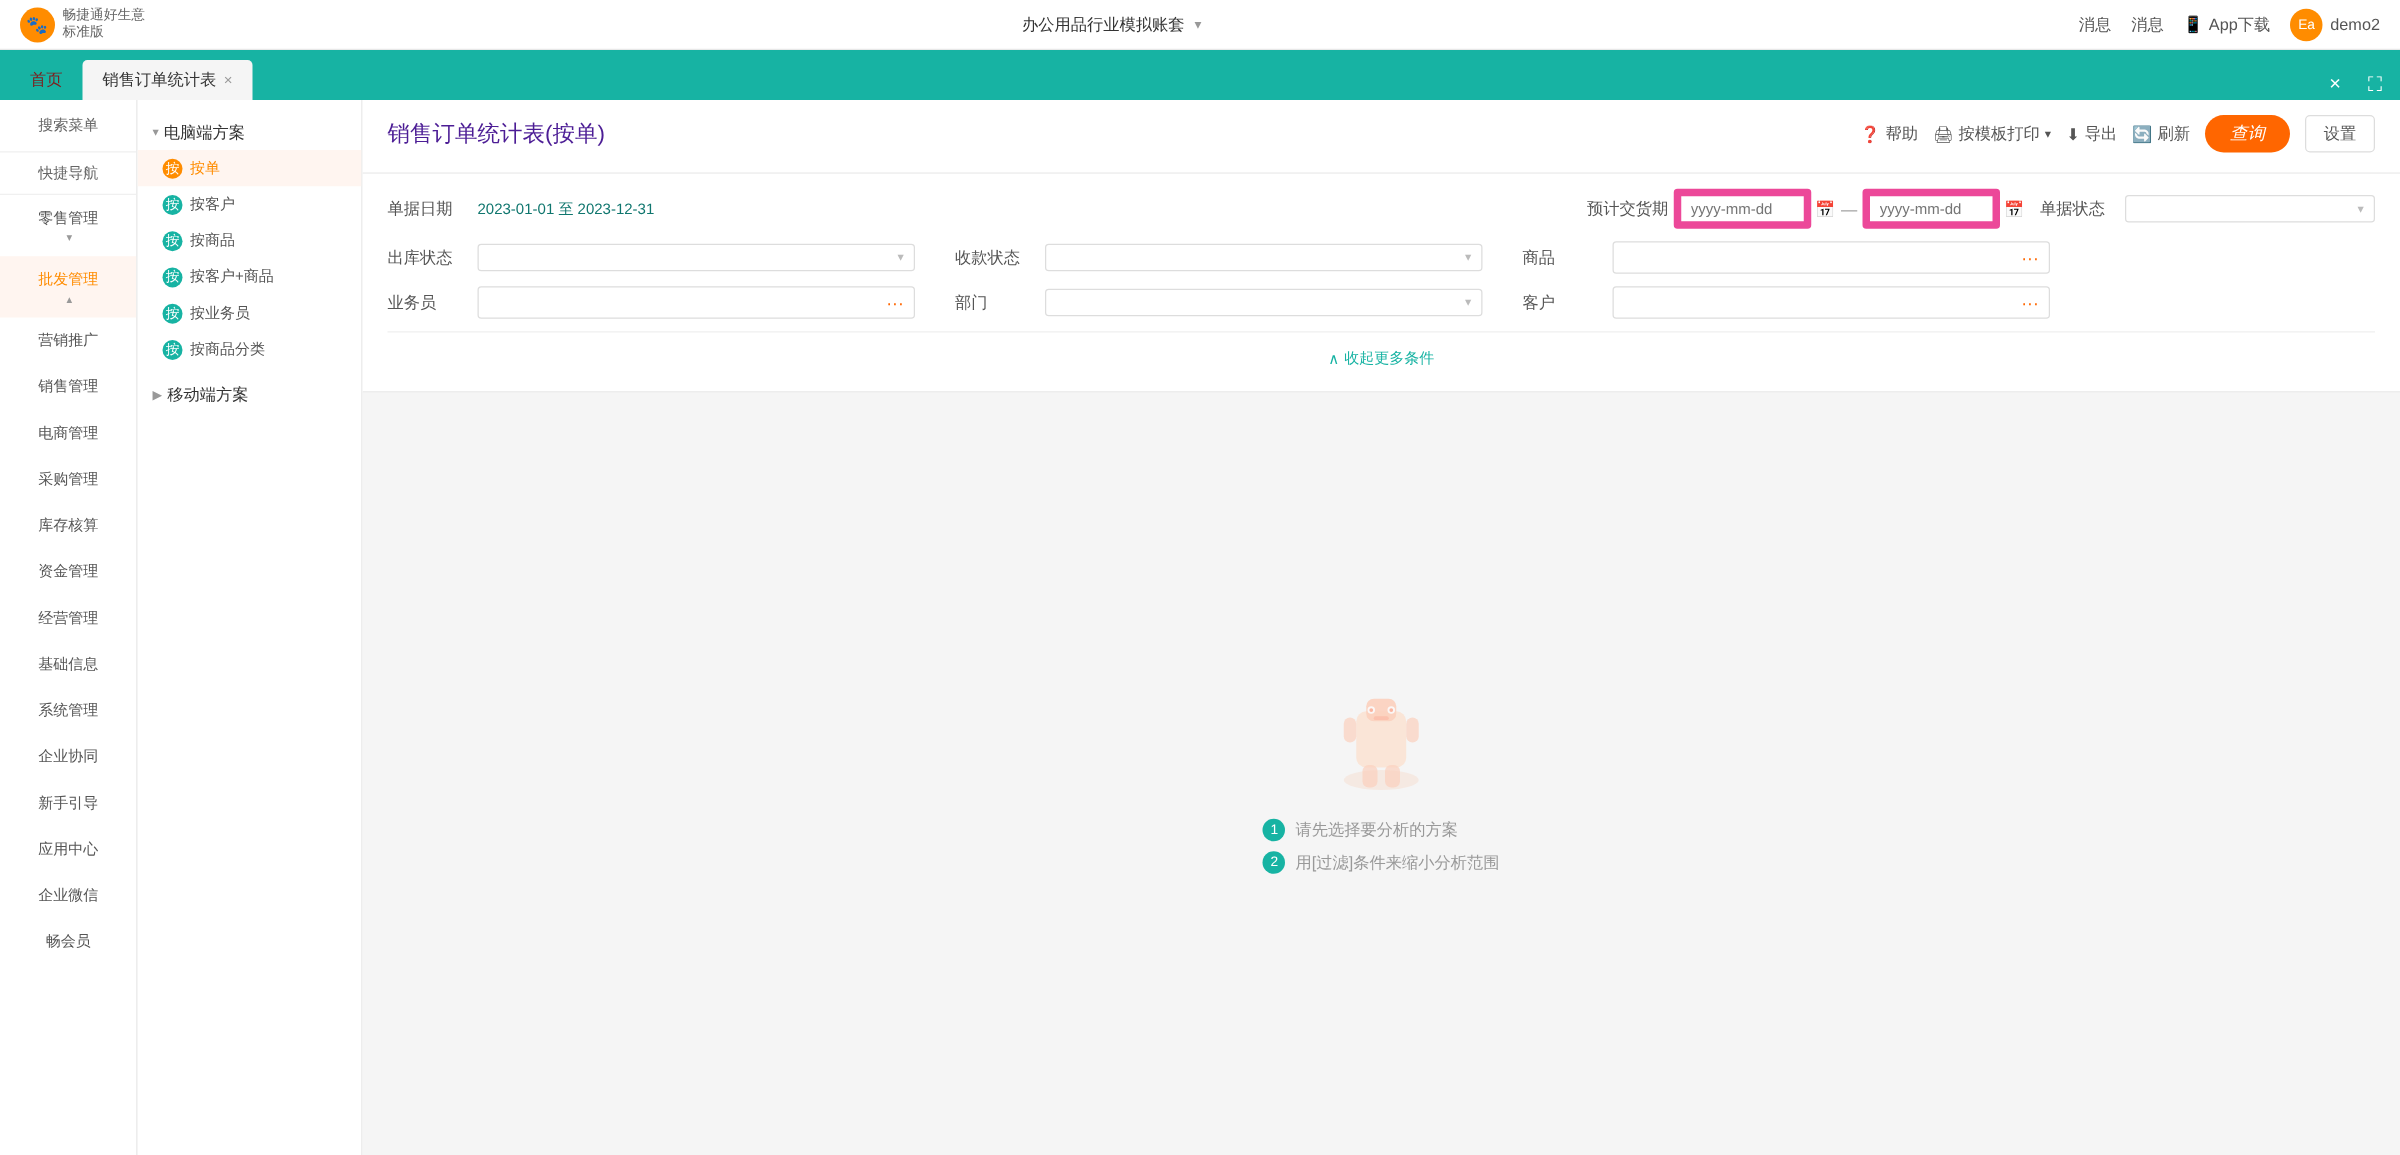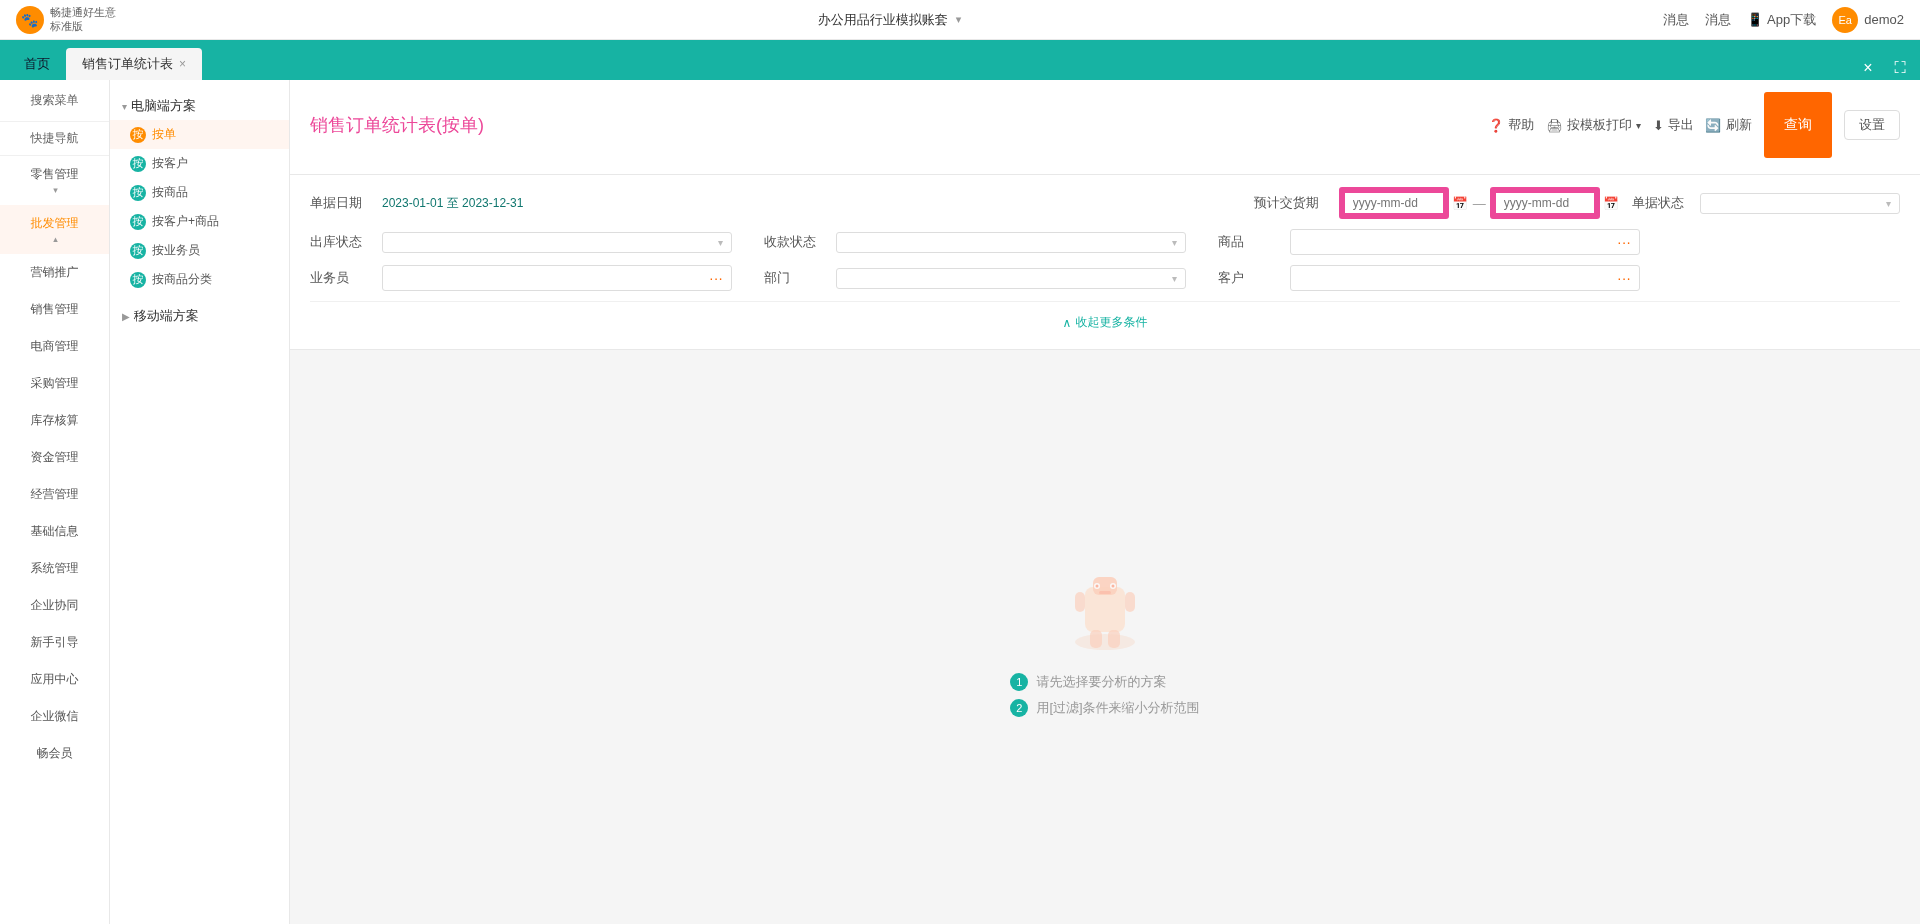--- a/index.html
+++ b/index.html
@@ -12,21 +12,21 @@
     .logo-icon { width: 28px; height: 28px; background: #ff8c00; border-radius: 50%; display: flex; align-items: center; justify-content: center; color: #fff; font-size: 14px; font-weight: bold; }
     .logo-text { font-size: 11px; color: #666; line-height: 1.2; }
     .topbar-center { display: flex; align-items: center; gap: 8px; color: #333; font-size: 13px; }
     .topbar-right { display: flex; align-items: center; gap: 16px; font-size: 13px; color: #555; }
     .topbar-right .user-area { display: flex; align-items: center; gap: 6px; }
     .user-avatar { width: 26px; height: 26px; border-radius: 50%; background: #ff8c00; display: flex; align-items: center; justify-content: center; color: #fff; font-size: 11px; }
 
     
     .tabbar { height: 40px; background: #17b3a3; display: flex; align-items: flex-end; padding: 0 8px; flex-shrink: 0; }
     .tab-item { height: 32px; padding: 0 16px; display: flex; align-items: center; gap: 6px; cursor: pointer; font-size: 13px; border-radius: 4px 4px 0 0; }
-    .tab-item.home { color: #0f172a; background: transparent; align-items: center; }
+    .tab-item.home { color: #7f1d1d; background: transparent; align-items: center; }
     .tab-item.active { background: #f5f5f5; color: #333; }
     .tab-close { color: #999; font-size: 12px; cursor: pointer; }
     .tabbar-right { margin-left: auto; display: flex; align-items: center; gap: 8px; }
     .tabbar-icon-btn { color: #fff; font-size: 16px; cursor: pointer; width: 24px; height: 24px; display: flex; align-items: center; justify-content: center; }
 
     
     .main-layout { display: flex; flex: 1; overflow: hidden; }
 
     
     .sidebar { width: 110px; background: #fff; border-right: 1px solid #e8e8e8; display: flex; flex-direction: column; overflow-y: auto; flex-shrink: 0; }
@@ -52,25 +52,25 @@
     .tree-child.active { background: #fff5f0; color: #ff8c00; }
     .tree-child .child-icon { width: 16px; height: 16px; display: flex; align-items: center; justify-content: center; font-size: 11px; background: #17b3a3; color: #fff; border-radius: 50%; flex-shrink: 0; }
     .tree-child.active .child-icon { background: #ff8c00; }
 
     
     .main-right { flex: 1; display: flex; flex-direction: column; overflow: hidden; background: #f5f5f5; }
 
     
     .page-header { background: #fff; padding: 12px 20px 8px; border-bottom: 1px solid #e8e8e8; flex-shrink: 0; }
     .page-title-row { display: flex; align-items: center; justify-content: space-between; margin-bottom: 8px; }
-    .page-title { font-size: 18px; font-weight: 500; color: #ec4899; }
+    .page-title { font-size: 18px; font-weight: 500; color: #4c1d95; }
     .page-actions { display: flex; align-items: center; gap: 12px; font-size: 13px; color: #666; }
     .page-action-btn { display: flex; align-items: center; gap: 4px; cursor: pointer; color: #555; }
     .export-btn { display: flex; align-items: center; gap: 4px; cursor: pointer; }
-    .query-btn { background: #ff6600; color: #fff; border: none; padding: 24px 20px; border-radius: 3px; font-size: 14px; cursor: pointer; }
+    .query-btn { background: #ff6600; color: #fff; border: none; padding: 6px 20px; border-radius: 15px; font-size: 14px; cursor: pointer; font-style: italic; }
     .settings-btn { border: 1px solid #ddd; color: #555; padding: 5px 14px; border-radius: 4px; font-size: 13px; cursor: pointer; background: #fff; }
 
     
     .filter-area { background: #fff; padding: 12px 20px; border-bottom: 1px solid #e8e8e8; flex-shrink: 0; }
     .filter-row { display: flex; align-items: center; gap: 12px; margin-bottom: 10px; flex-wrap: wrap; }
     .filter-label { font-size: 13px; color: #555; white-space: nowrap; min-width: 60px; }
     .date-period-btns { display: flex; align-items: center; gap: 4px; }
     .period-btn { padding: 3px 8px; border: 1px solid #ddd; border-radius: 3px; font-size: 12px; color: #555; cursor: pointer; background: #fff; }
     .period-btn.active { background: #ff6600; color: #fff; border-color: #ff6600; border-radius: 10px; }
     .date-range { display: flex; align-items: center; gap: 4px; font-size: 12px; color: #0f766e; }
@@ -268,21 +268,21 @@
       </div>
 
       <div class="filter-area">
 
         <div class="filter-row">
           <span class="filter-label">单据日期</span>
           <div class="date-range">
             <span>2023-01-01 至 2023-12-31</span>
           </div>
 
-          <div style="flex:1;display:flex;align-items:center;gap:20px;justify-content:flex-end;">
+          <div style="flex:1;display:flex;align-items:center;gap:4px;justify-content:flex-end;">
             <span class="filter-label">预计交货期</span>
             <div style="display:flex;align-items:center;gap:4px;">
               <input class="date-input" placeholder="yyyy-mm-dd" style="">
               <span style="color:#bbb;cursor:pointer;">📅</span>
               <span style="color:#999;">—</span>
               <input class="date-input" placeholder="yyyy-mm-dd" style="">
               <span style="color:#bbb;cursor:pointer;">📅</span>
             </div>
           </div>
 

